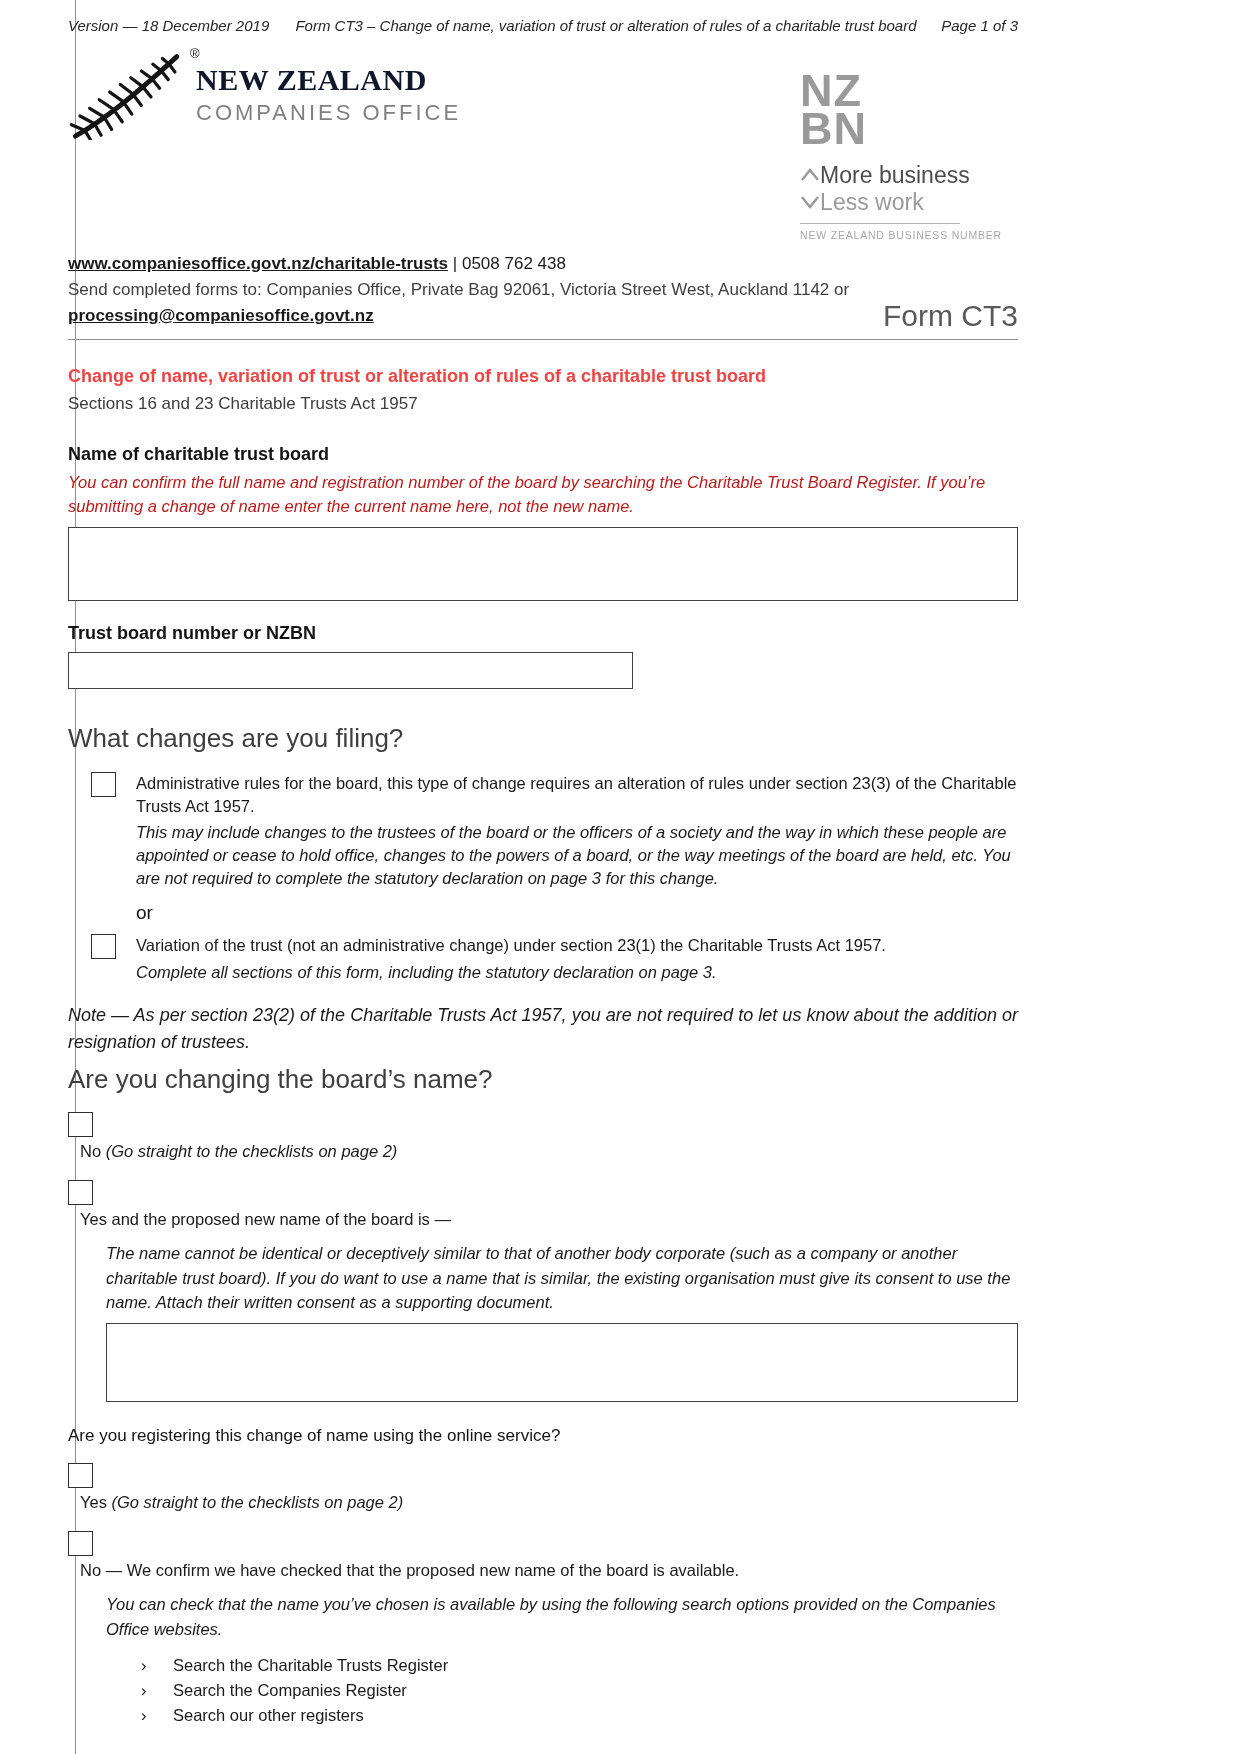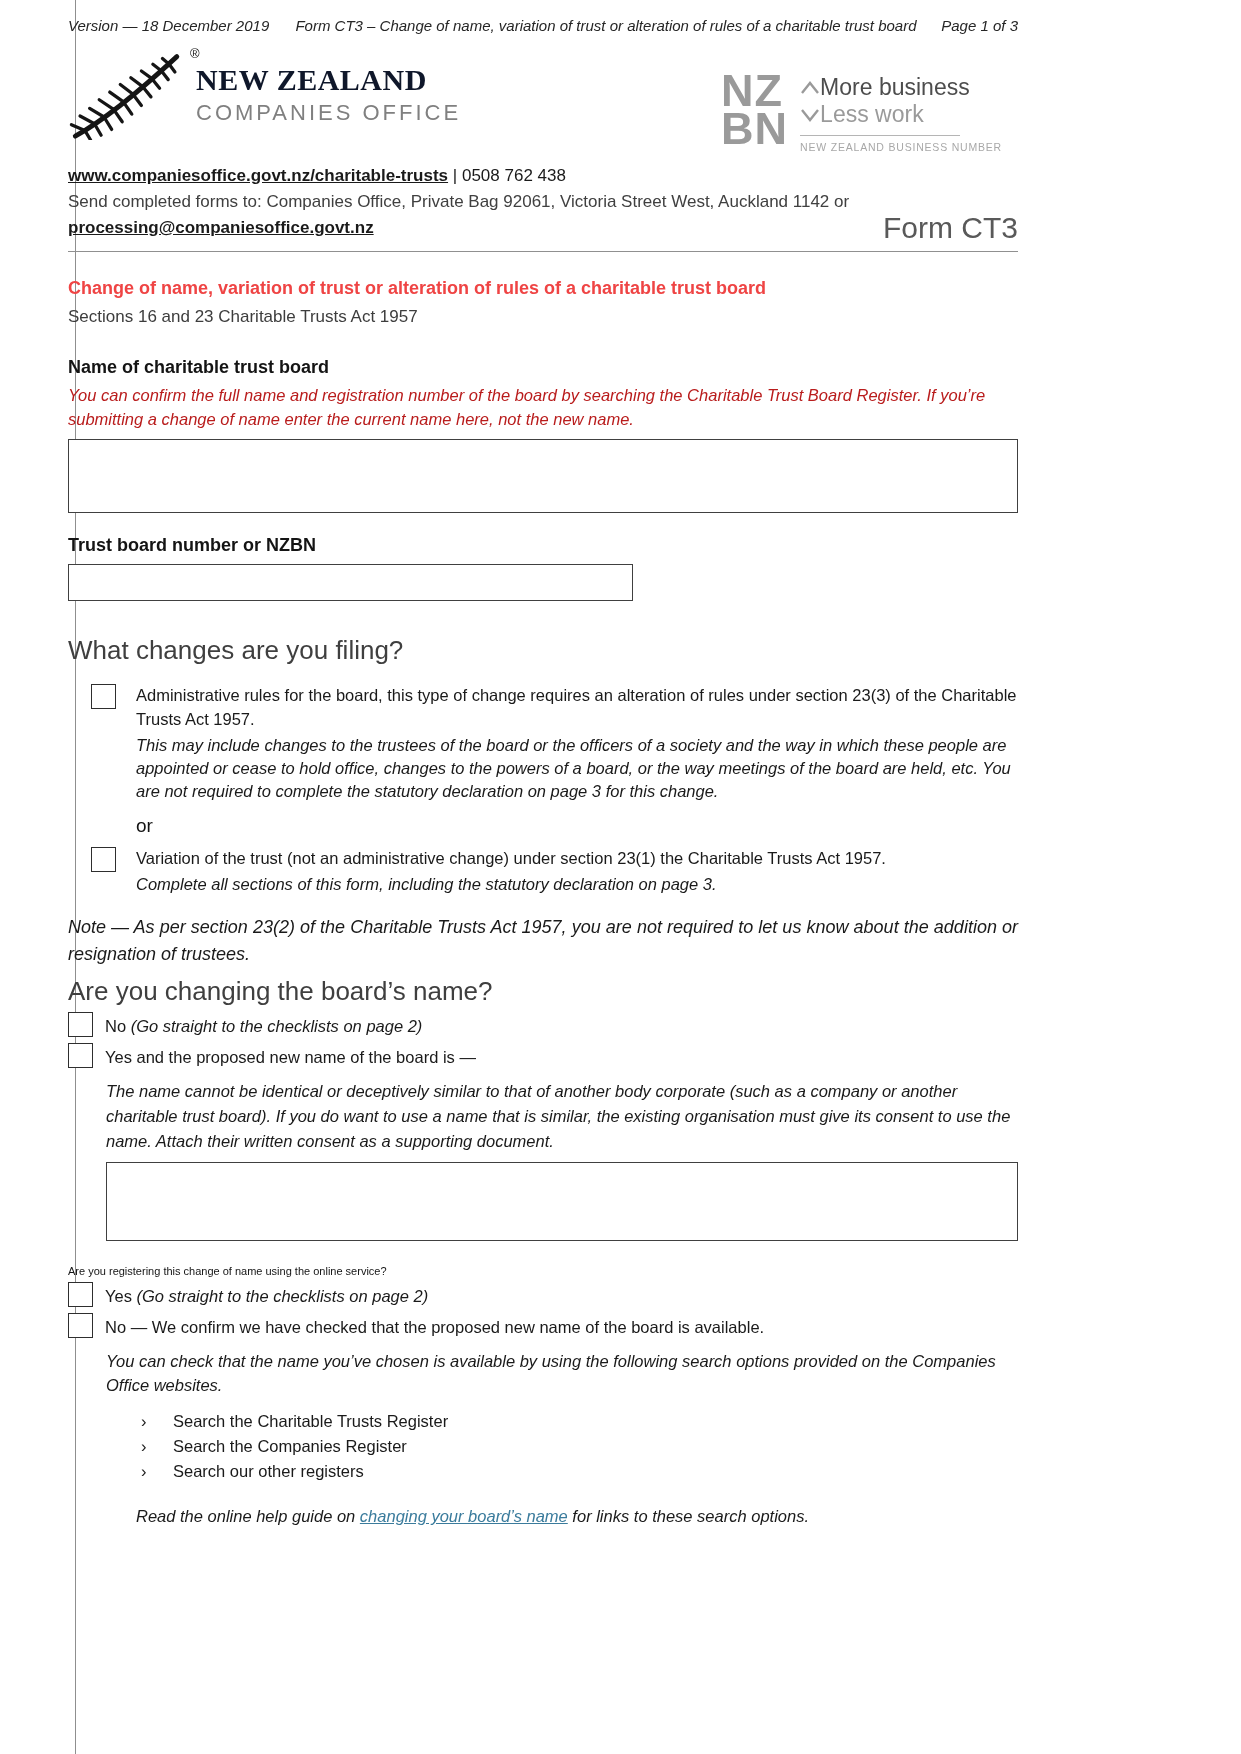--- a/index.html
+++ b/index.html
@@ -18,21 +18,21 @@
 
   
   .logo-row { display:flex; justify-content:space-between; align-items:flex-start; margin-top:14px; }
   .co-logo { position:relative; display:flex; align-items:center; }
   .fern { width:118px; height:92px; }
   .tm { position:absolute; left:122px; top:-2px; font-size:13px; font-style:normal; color:#111; }
   .co-text { margin-left:10px; }
   .co-nz { font-size:30px; font-weight:bold; letter-spacing:0.5px; color:#0f172a;font-family:Liberation Serif, serif; }
   .co-office { font-size:22px; color:#808080; letter-spacing:3px; margin-top:3px; }
 
-  .nzbn { display:flex; align-items:flex-start; gap:12px; margin-top:24px; margin-right:16px; }
+  .nzbn { display:flex; align-items:flex-start; gap:12px; margin-top:24px; margin-right:16px;flex-direction:column; }
   .nzbn-letters { font-size:45px; line-height:0.84; color:#9a9a9a; font-weight:600; letter-spacing:1px; }
   .nzbn-right { padding-top:2px; }
   .nzbn-line { display:flex; align-items:center; }
   .nzbn-more { font-size:23px; color:#4d4d4d; }
   .nzbn-less { font-size:23px; color:#9a9a9a; }
   .nzbn-div { height:1px; background:#b5b5b5; margin:7px 0 5px; width:160px; }
   .nzbn-cap { font-size:10.5px; color:#a8a8a8; letter-spacing:0.8px; white-space:nowrap; }
 
   
   .contact-wrap { position:relative; margin-top:12px; }
@@ -55,32 +55,32 @@
   .input-lg { height:74px; width:100%; }
   .input-sm { height:37px; width:565px; }
   .input-name { height:79px; width:912px; margin-left:38px; }
 
   .big-h { margin-top:34px; font-size:26px; color:#3f3f3f; }
 
   .opt { display:flex; align-items:flex-start; margin-top:18px; }
   .opt.indent { padding-left:23px; }
   .cb { width:25px; height:25px; border:1.6px solid #2e2e2e; background:#fff; flex:none; cursor:pointer; }
   .opt .txt { margin-left:20px; font-size:16.5px; line-height:1.4; }
-  .opt.simple { margin-top:5px; }
+  .opt.simple { margin-top:17px;flex-direction:column; }
   .opt.simple .txt { margin-left:12px; padding-top:3px; }
   .opt .txt .it { font-style:italic; }
   .opt-note { font-style:italic; margin-top:3px; }
 
   .or { margin:12px 0 0 68px; font-size:19px; color:#141414; }
 
   .justify-note { margin-top:18px; font-style:italic; font-size:18px; line-height:1.5;
     text-align:justify; color:#1a1a1a; }
 
   .para-ind { margin:10px 0 0 38px; font-style:italic; font-size:16.5px; line-height:1.5; width:912px; }
-  .question { margin-top:24px; font-size:11px; color:#141414; }
+  .question { margin-top:24px; font-size:17px; color:#141414; }
 
   .search-list { margin:14px 0 0 73px; font-size:16.5px; }
   .search-item { display:flex; margin-top:6px; }
   .search-item .bullet { width:10px; margin-right:22px; }
 
   .help { margin:26px 0 0 68px; font-style:italic; font-size:16.5px; }
   .help a, .help .lnk { color:#3a7b9c; text-decoration:underline; cursor:pointer; font-style:italic; }
 </style>
 </head>
 <body>

